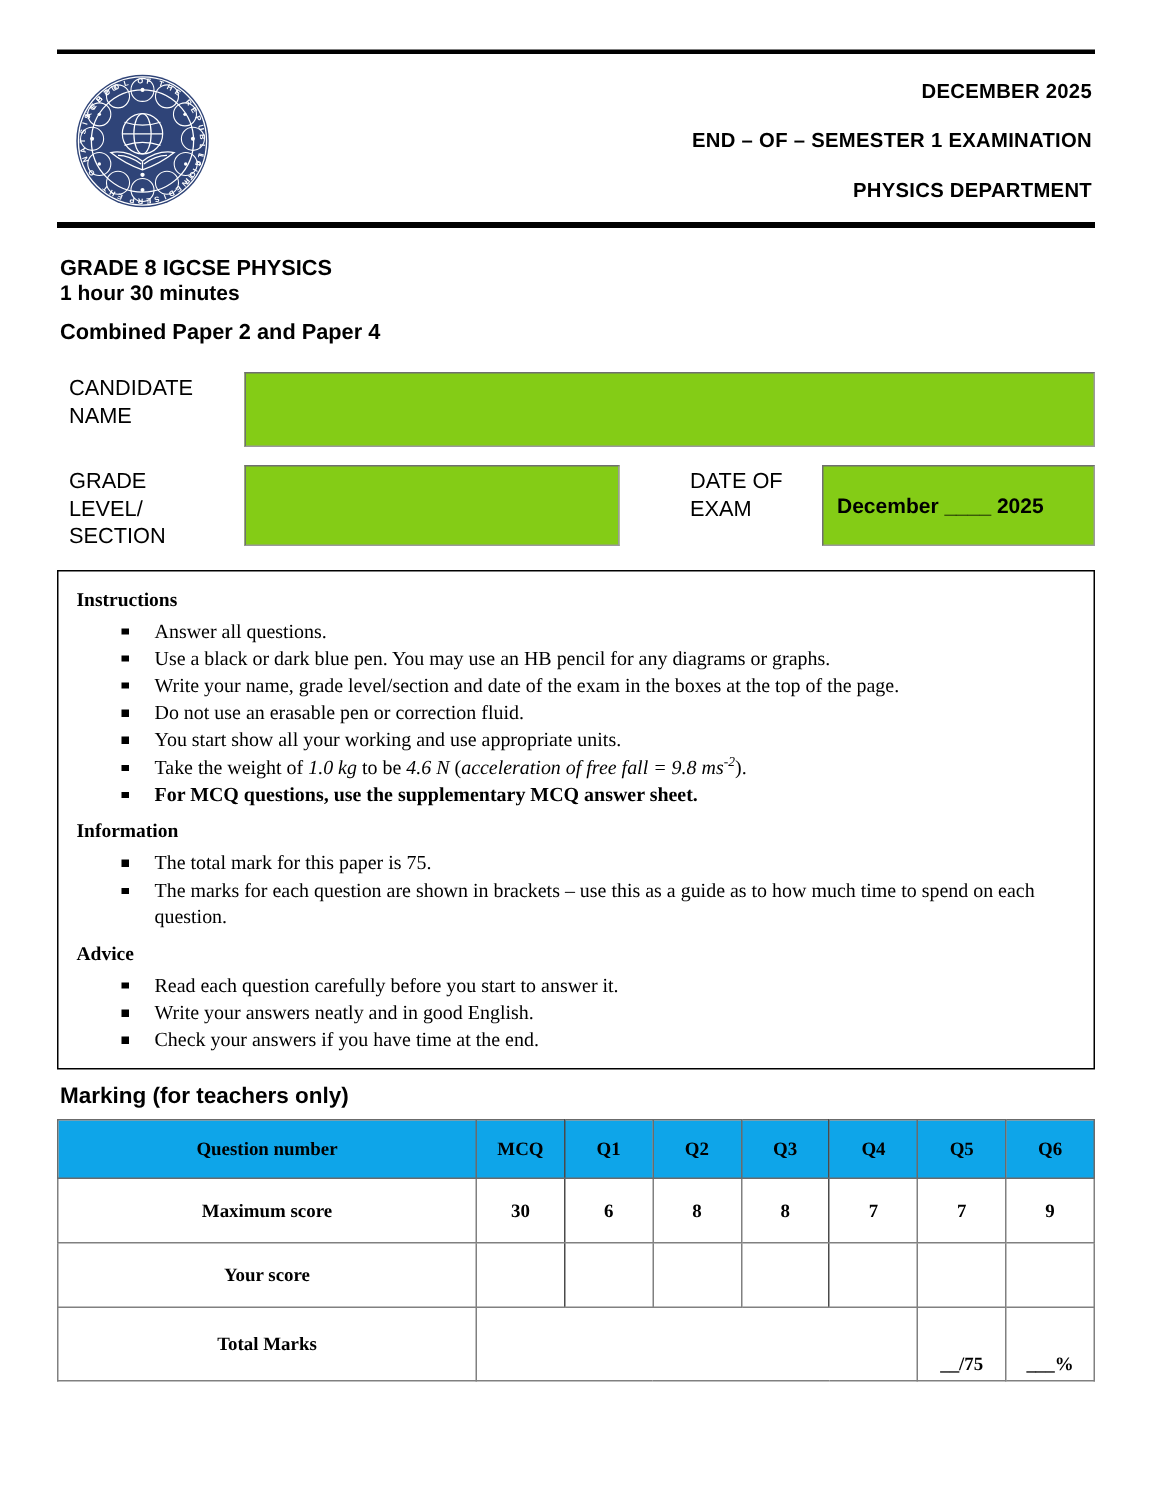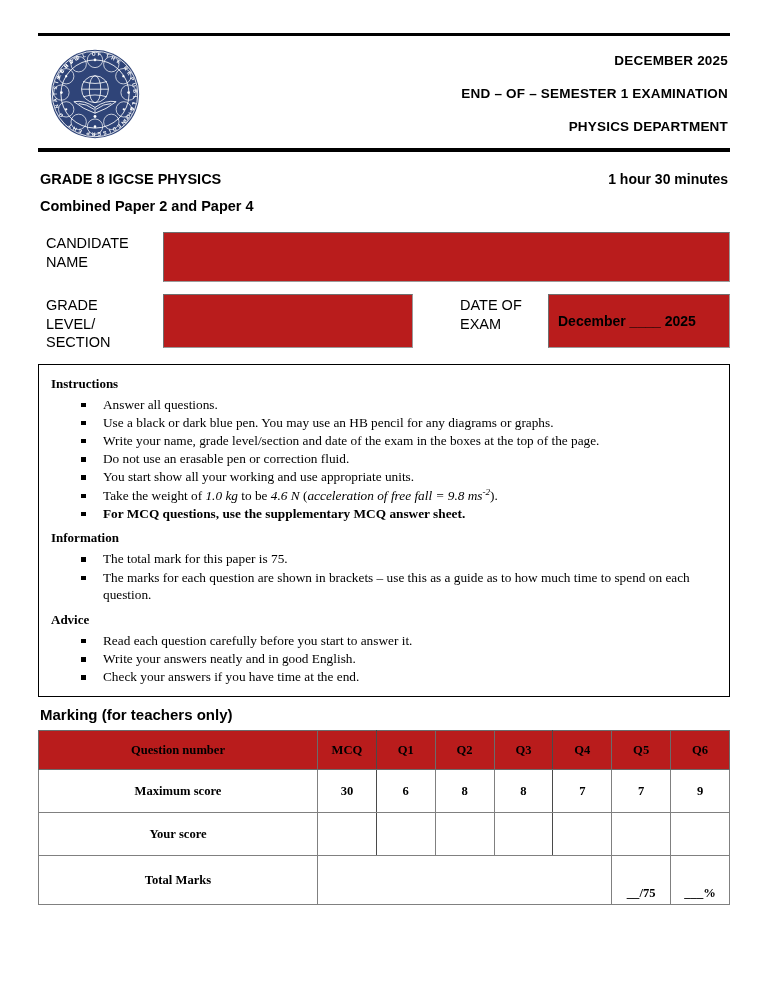--- a/index.html
+++ b/index.html
@@ -60,20 +60,21 @@
   }
   .header-lines div:last-child { margin-bottom: 0; }
 
   
   .title-row {
     display: flex;
     justify-content: space-between;
     align-items: baseline;
     margin-top: 19px;
     padding: 0 2px;
+    flex-direction: column;
   }
   .title-main {
     font-size: 14.5px;
     font-weight: bold;
   }
   .title-dur {
     font-size: 14px;
     font-weight: bold;
   }
   .title-sub {
@@ -101,21 +102,21 @@
   .label-grade { width: 125px; flex: 0 0 125px; }
   .label-date {
     width: 88px; flex: 0 0 88px;
     padding-left: 0;
     padding-right: 4px;
   }
   .inputbox {
     border: 1px solid #9a9a9a;
     border-top-color: #6f6f6f;
     border-left-color: #6f6f6f;
-    background: #b91c1c;
+    background: #84cc16;
     box-sizing: border-box;
   }
   .box-name { flex: 1 1 auto; height: 50px; }
   .box-grade { width: 250px; flex: 0 0 250px; height: 54px; }
   .box-date {
     width: 182px; flex: 0 0 182px; height: 54px;
     display: flex; align-items: center;
     padding-left: 9px;
     font-size: 14px; font-weight: bold;
   }
@@ -172,21 +173,21 @@
   }
   table.marks td {
     border: 1px solid #808080;
     font-size: 12.6px;
     font-weight: bold;
     text-align: center;
     height: 40px;
     vertical-align: middle;
   }
   table.marks tr.head td {
-    background: #b91c1c;
+    background: #0ea5e9;
     border-color: #6b6b6b;
     height: 36px;
   }
   table.marks td.qname { width: 276px; }
   table.marks td.bot {
     vertical-align: bottom;
     padding-bottom: 3px;
   }
   table.marks tr.total td { height: 44px; }
   .col-sep { border-right: 1px solid #4a4a4a !important; }

